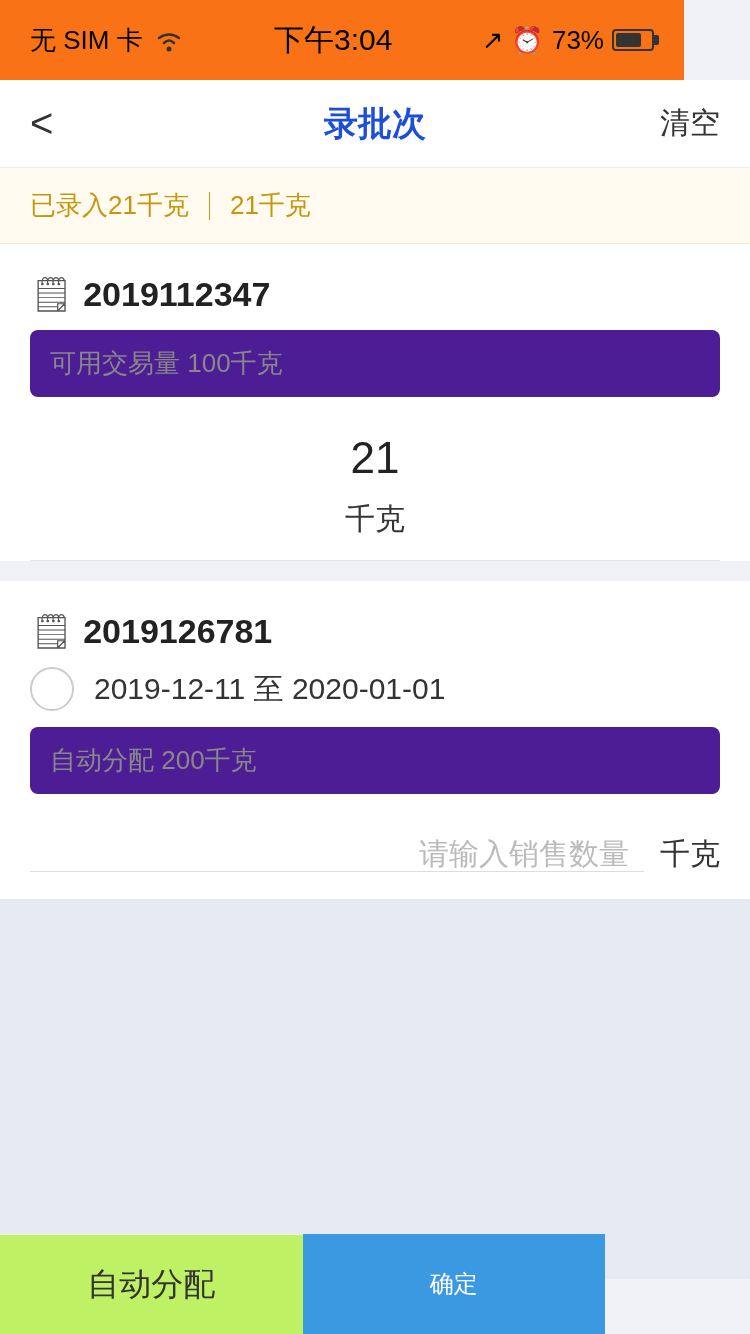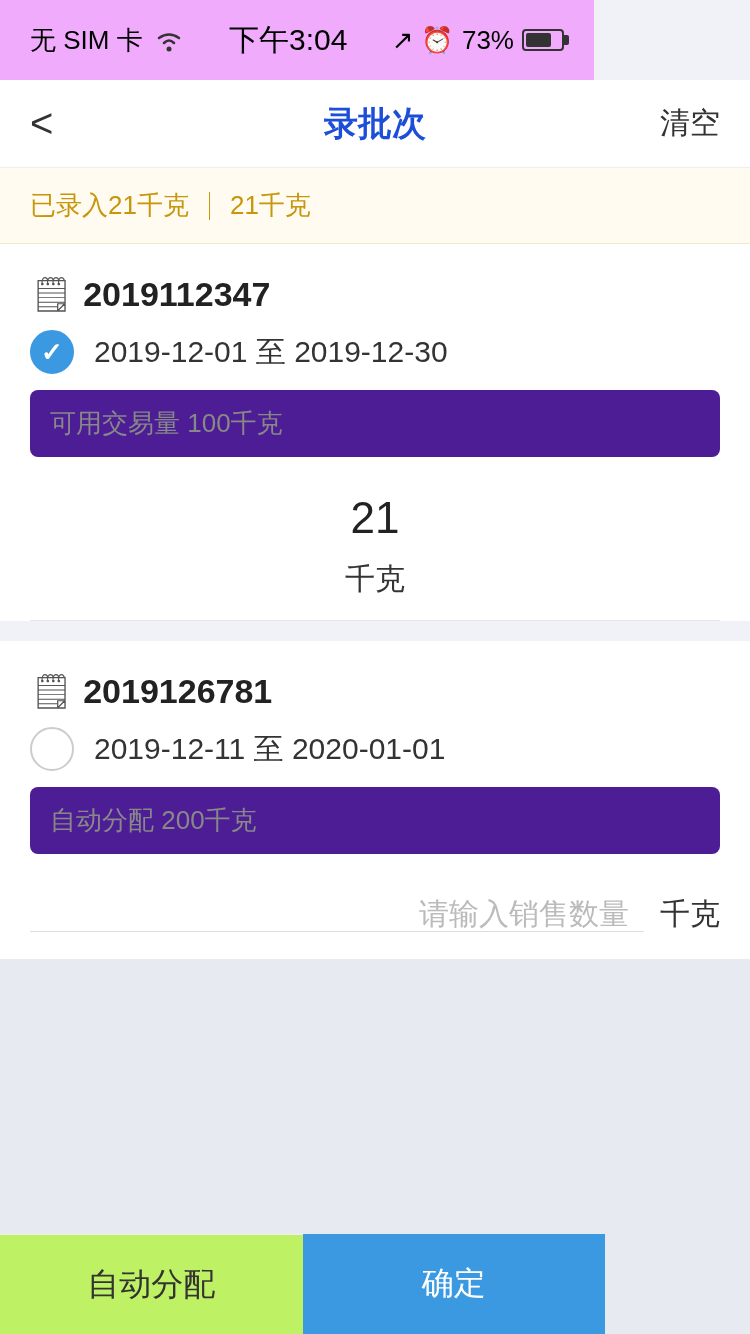--- a/index.html
+++ b/index.html
@@ -7,23 +7,23 @@
     body {
       width: 750px;
       min-height: 1334px;
       font-family: -apple-system, "PingFang SC", "Helvetica Neue", Arial, sans-serif;
       background: #f0f2f7;
       font-size: 28px;
     }
 
     
     .status-bar {
-      width: 594px;
+      width: 684px;
       height: 80px;
-      background: #f0abfc;
+      background: #f97316;
       display: flex;
       align-items: center;
       justify-content: space-between;
       padding: 0 30px;
       font-size: 26px;
     }
     .status-left {
       display: flex;
       align-items: center;
       gap: 10px;
@@ -260,21 +260,21 @@
       font-size: 32px;
       color: #333;
       border-top: 1px solid #eee;
       cursor: pointer;
     }
     .footer-confirm {
       flex: 1;
       display: flex;
       align-items: center;
       justify-content: center;
-      font-size: 32px;
+      font-size: 24px;
       color: #fff;
       background: #3a99e0;
       cursor: pointer;
     }
   </style>
 </head>
 <body>
 
 <div class="status-bar">
   <div class="status-left">
@@ -307,24 +307,20 @@
   <span class="info-banner-text">已录入21千克</span>
   <div class="info-banner-divider"></div>
   <span class="info-banner-value">21千克</span>
 </div>
 
 <div class="card">
   <div class="card-header">
     <span class="card-icon">🗒</span>
     <span class="card-id">2019112347</span>
   </div>
-  <div class="card-row">
-    <div class="radio-circle checked"></div>
-    <span class="card-date">2019-12-01 至 2019-12-30</span>
-  </div>
   <div class="available-box">
     <span class="available-text">可用交易量 100千克</span>
   </div>
   <div class="amount-row">
     <span class="amount-value">21</span>
     <span class="amount-unit">千克</span>
   </div>
 </div>
 
 <div class="section-separator"></div>

